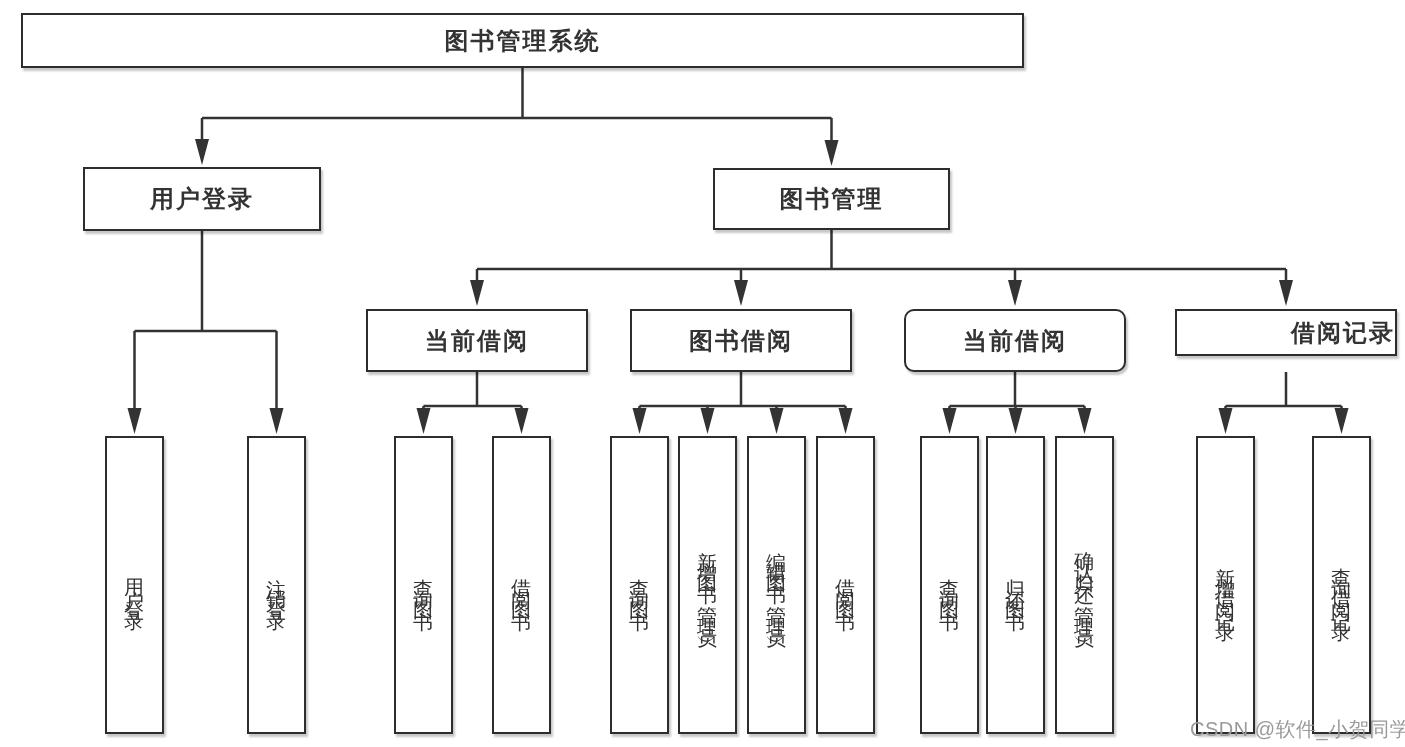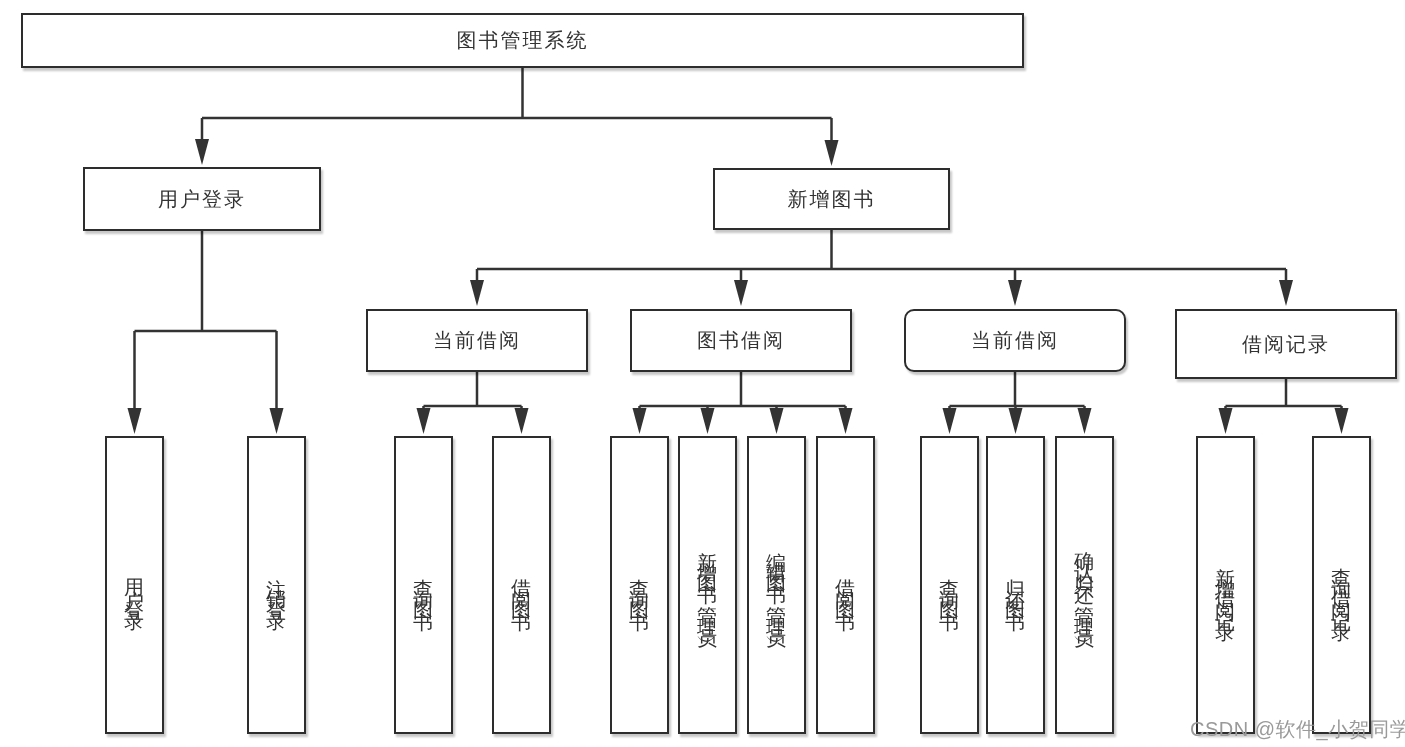--- a/index.html
+++ b/index.html
@@ -21,21 +21,21 @@
     box-sizing: border-box;
     background: #ffffff;
     border: 2.5px solid #2d2d2d;
     box-shadow: 2px 3px 2px rgba(0,0,0,0.22);
     display: flex;
     align-items: center;
     justify-content: center;
     color: #333333;
     z-index: 2;
   }
-  .hbox { font-size: 20px; letter-spacing: 2px; }
+  .hbox { font-size: 24px; letter-spacing: 2px; font-weight: bold; }
   .vbox span {
     writing-mode: vertical-rl;
     font-size: 20px;
     line-height: 1;
     letter-spacing: 11px;
     color: #333333;
   }
   .watermark {
     position: absolute;
     left: 1190px;
@@ -86,33 +86,33 @@
   </svg>
 
   <div class="node hbox" style="left:21px; top:13px; width:1003px; height:55px;">
     <span>图书管理系统</span>
   </div>
 
   <div class="node hbox" style="left:83px; top:167px; width:238px; height:64px;">
     <span>用户登录</span>
   </div>
   <div class="node hbox" style="left:713px; top:168px; width:237px; height:62px;">
-    <span>新增图书</span>
+    <span>图书管理</span>
   </div>
 
   <div class="node hbox" style="left:366px; top:309px; width:222px; height:63px;">
     <span>当前借阅</span>
   </div>
   <div class="node hbox" style="left:630px; top:309px; width:222px; height:63px;">
     <span>图书借阅</span>
   </div>
   <div class="node hbox" style="left:904px; top:309px; width:222px; height:63px;border-radius:10px;">
     <span>当前借阅</span>
   </div>
-  <div class="node hbox" style="left:1175px; top:309px; width:222px; height:70px;">
+  <div class="node hbox" style="left:1175px; top:309px; width:222px; height:47px;justify-content:flex-end;">
     <span>借阅记录</span>
   </div>
 
   <div class="node vbox" style="left:105px; top:436px; width:59px; height:298px;">
     <span>用户登录</span>
   </div>
   <div class="node vbox" style="left:247px; top:436px; width:59px; height:298px;">
     <span>注销登录</span>
   </div>
   <div class="node vbox" style="left:394px; top:436px; width:59px; height:298px;">

